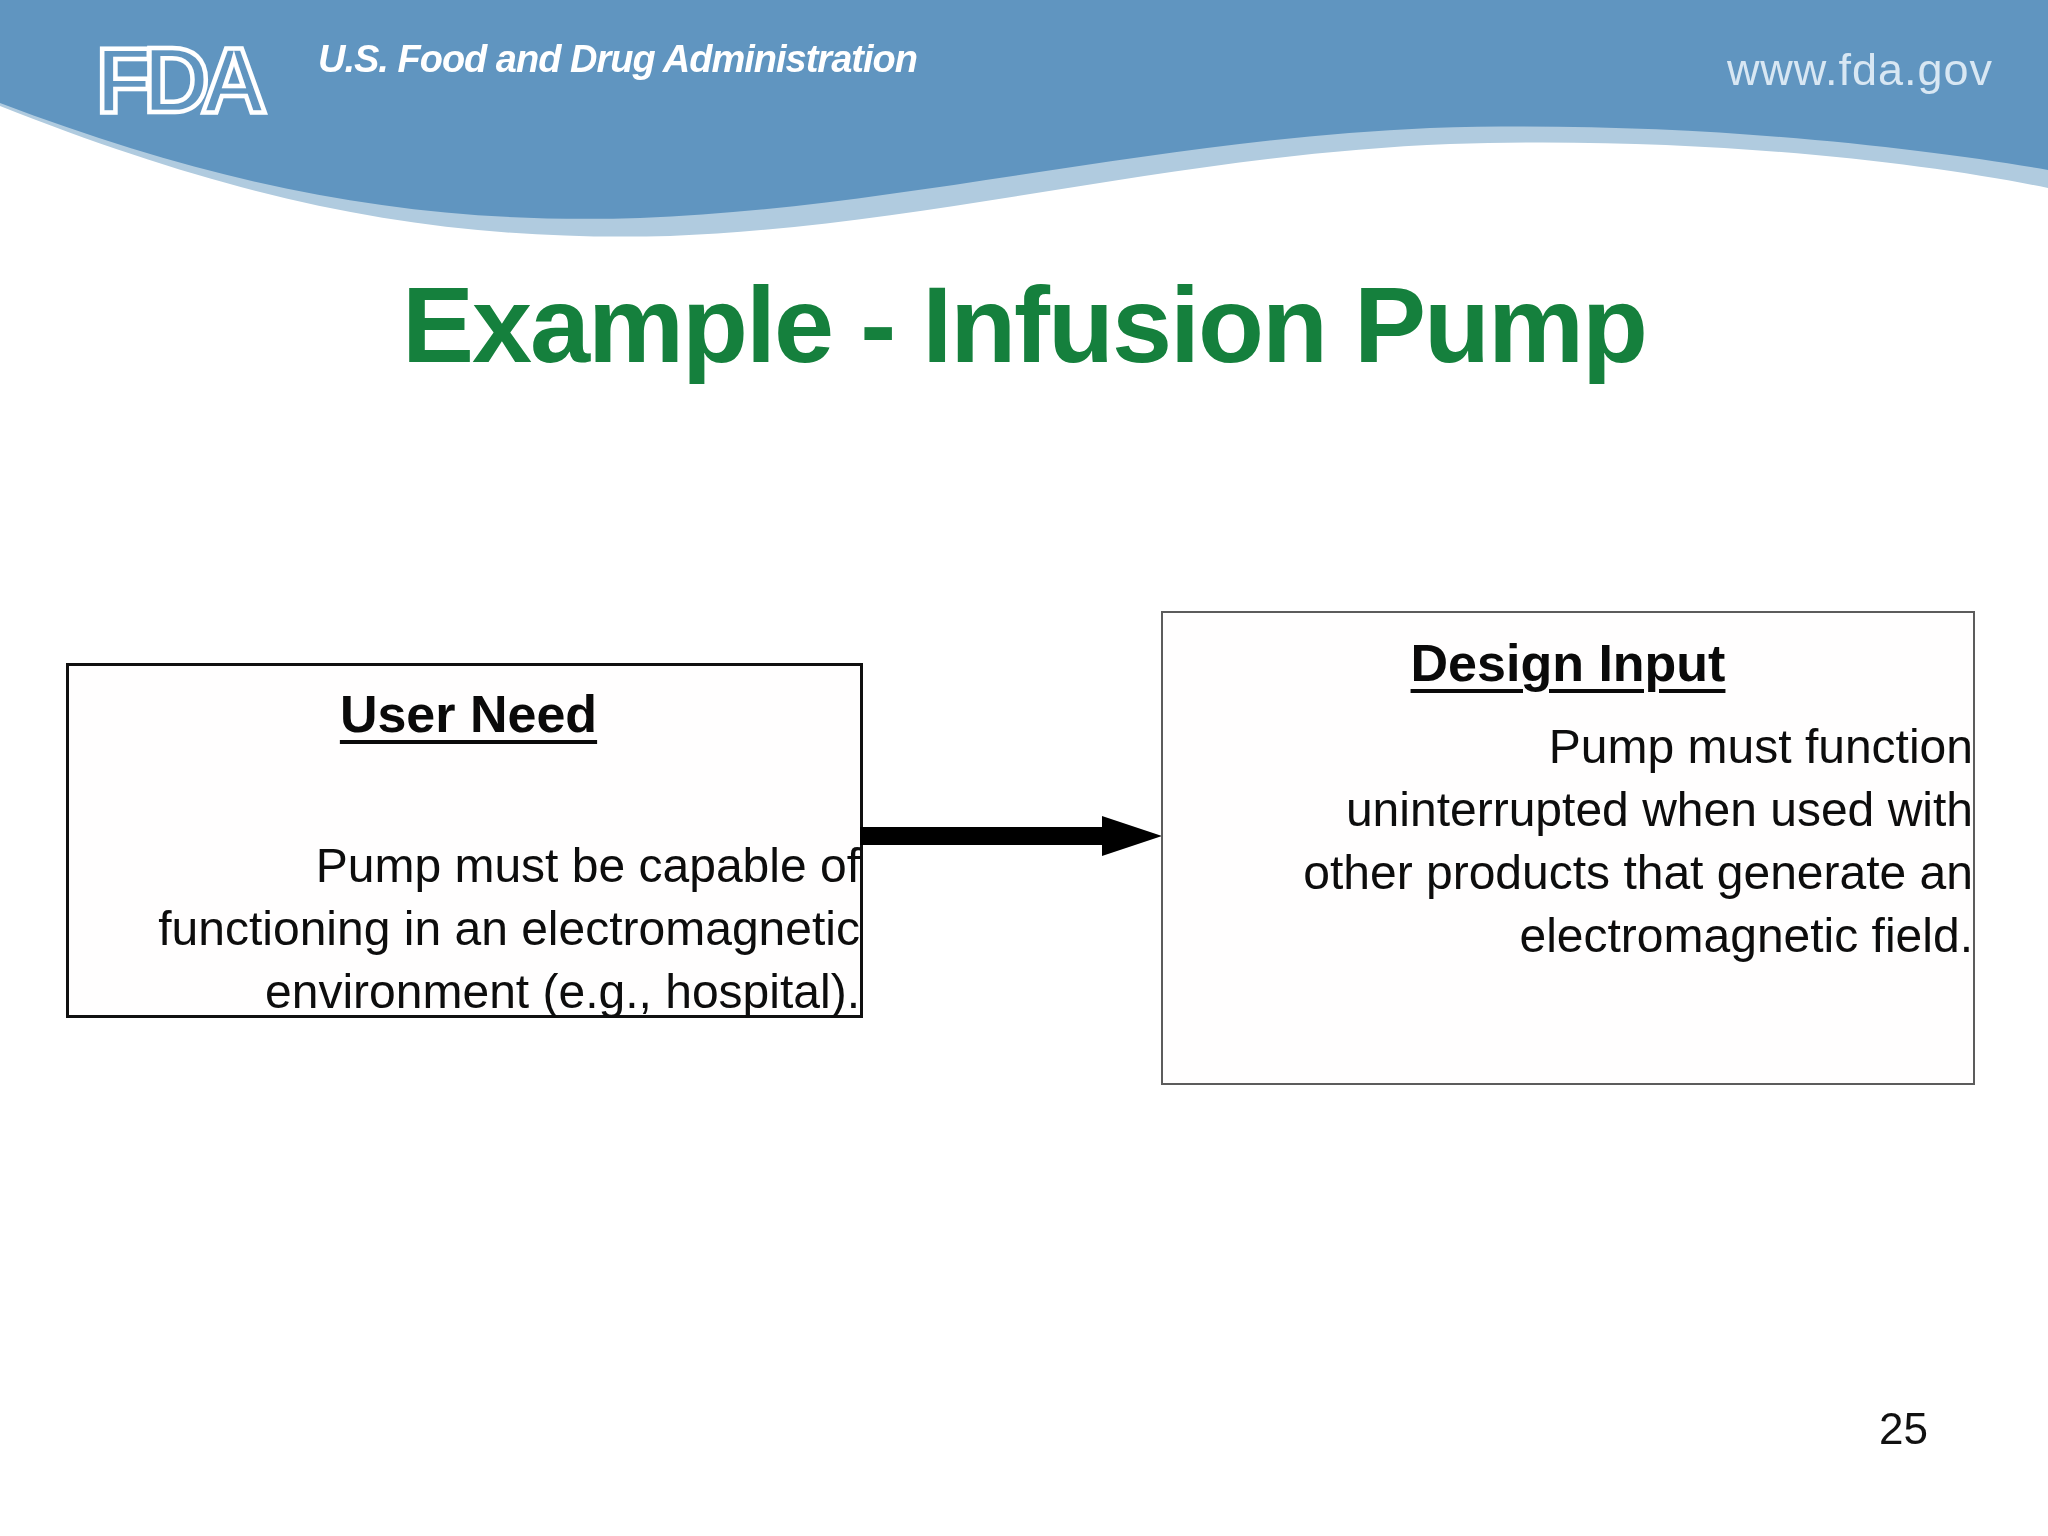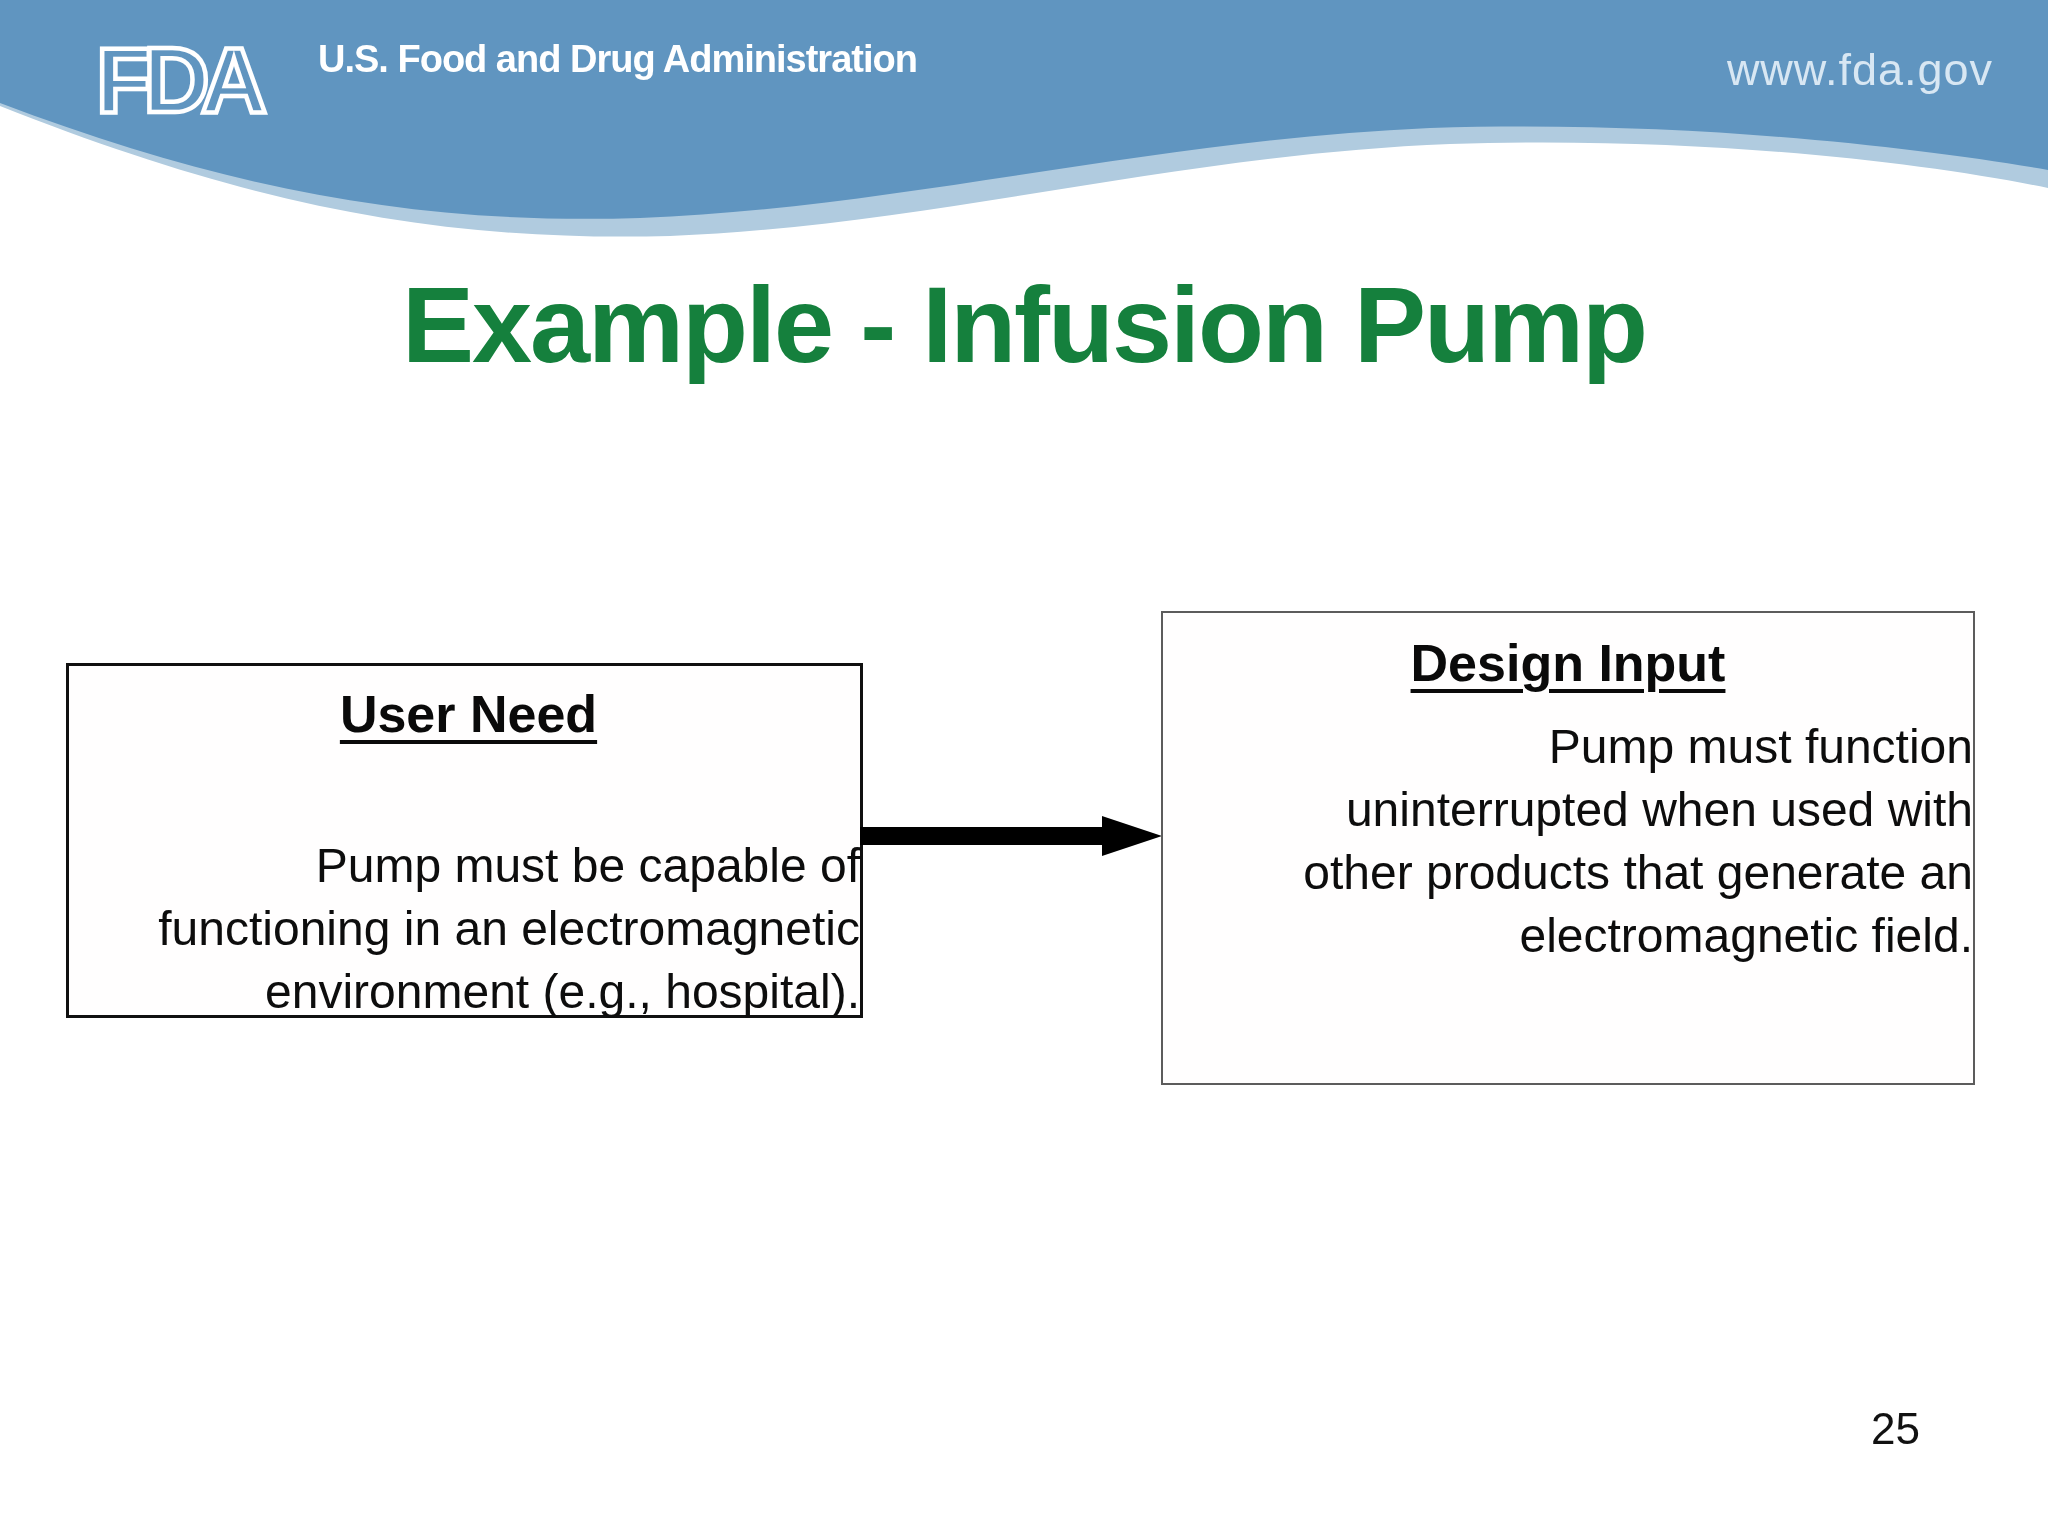--- a/index.html
+++ b/index.html
@@ -13,20 +13,21 @@
   }
   
   .banner{position:absolute;left:0;top:0;width:2048px;height:280px;display:block;}
   .wave-light{fill:#b0cbdf;}
   .wave-dark{fill:#6095c0;}
   .fda-logo{position:absolute;left:92px;top:30px;width:215px;height:100px;}
   .org-name{
     position:absolute;left:318px;top:38px;
     font-size:38px;font-weight:bold;color:#ffffff;letter-spacing:-1px;
     white-space:nowrap;
+    font-style:italic;
   }
   .tagline{
     position:absolute;left:318px;top:88px;
     font-size:34px;font-weight:normal;color:#cfe3f1;letter-spacing:-1.5px;
     white-space:nowrap;
   }
   .website{
     position:absolute;right:55px;top:44px;
     font-size:45px;color:#d8e7f3;letter-spacing:1px;
     white-space:nowrap;
@@ -65,21 +66,21 @@
     white-space:pre;
     text-align:right;
   }
   .box-user-need .box-body{margin:88px 0 0 26px;}
   .box-design-input .box-body{margin:20px 0 0 24px;}
   
   .arrow{position:absolute;left:860px;top:810px;width:302px;height:52px;display:block;}
   .arrow path{fill:#000000;}
   
   .page-number{
-    position:absolute;right:128px;top:1404px;
+    position:absolute;right:120px;top:1404px;
     font-size:44px;color:#111111;
   }
 </style>
 </head>
 <body>
 
 <div class="slide">
 
   <svg class="banner" viewBox="0 0 2048 280" preserveAspectRatio="none" aria-hidden="true">
     <path class="wave-light" d="M0,0 L2048,0 L2048,188 C1920,162 1700,136 1450,144 C1170,155 930,226 670,236 C440,242 250,205 0,106 Z"></path>

